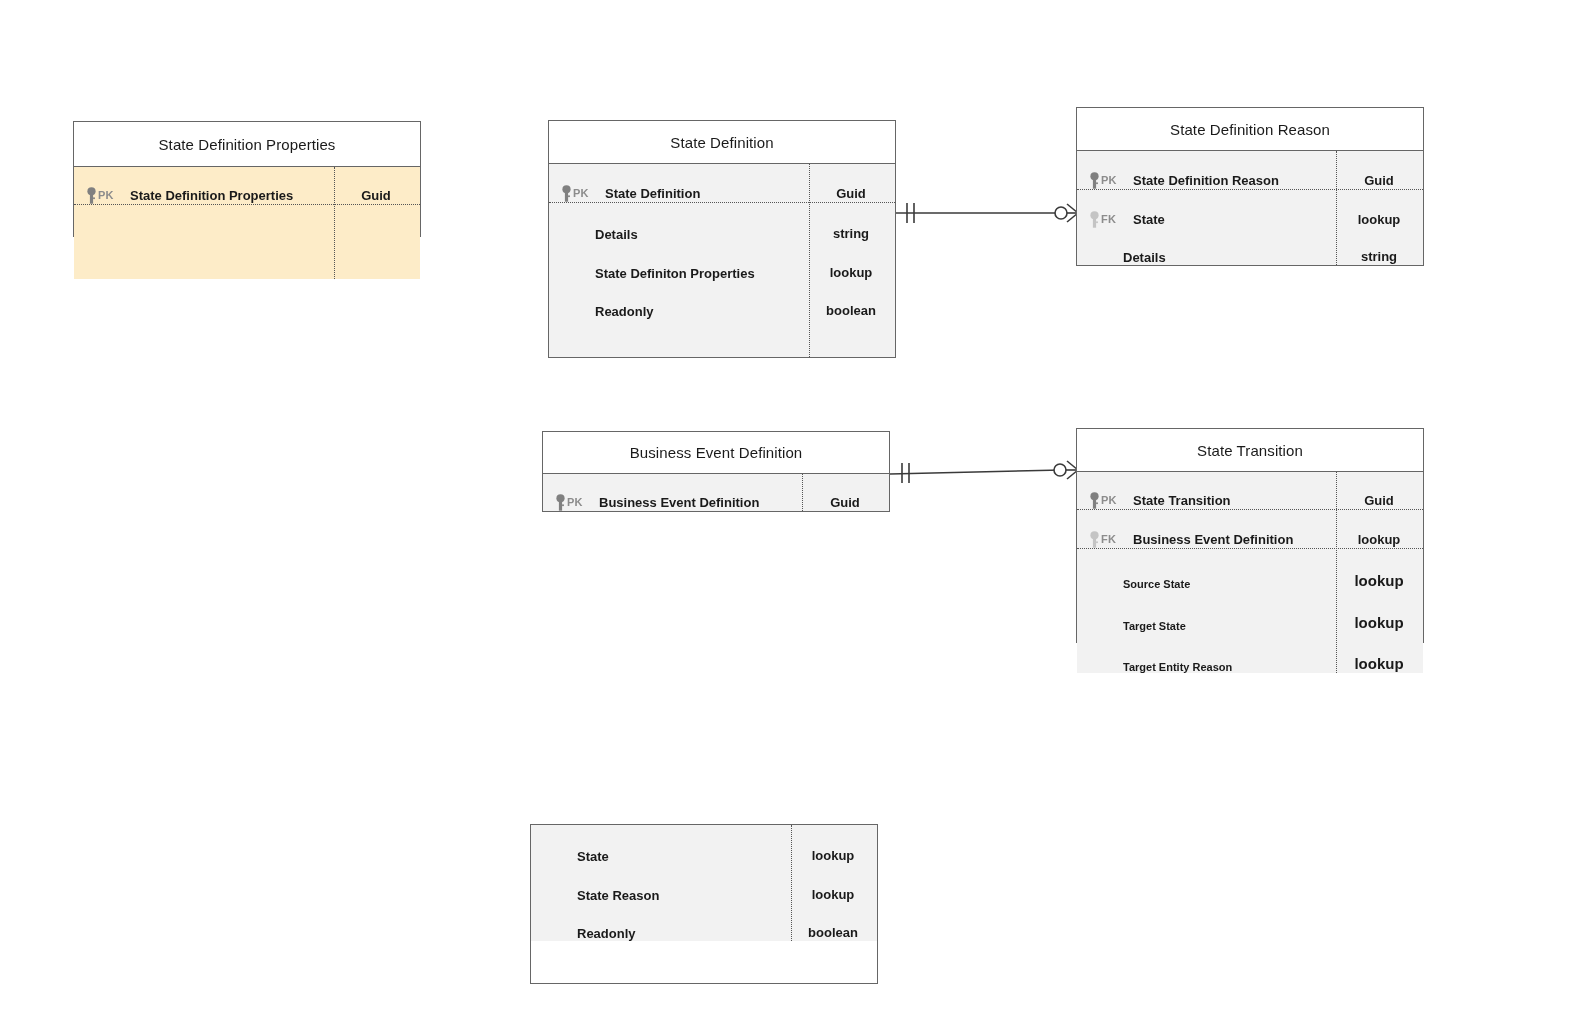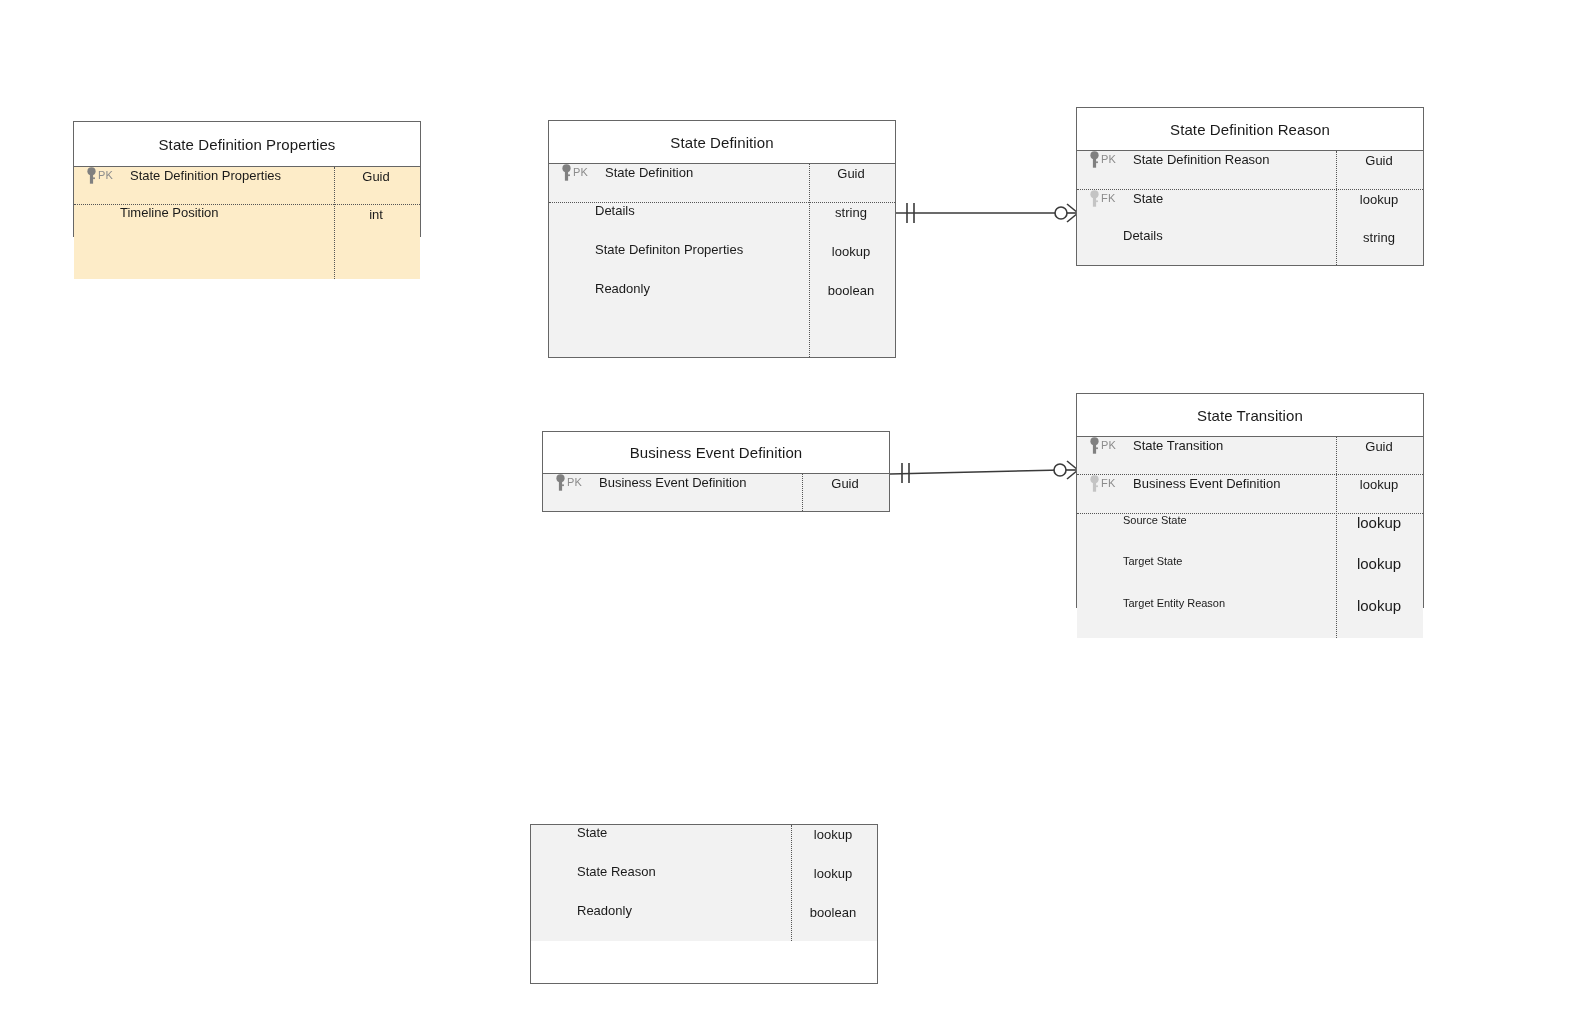--- a/index.html
+++ b/index.html
@@ -59,22 +59,23 @@
     bottom: 0;
     border-left: 1.5px dotted #555555;
     pointer-events: none;
     z-index: 2;
   }
 
   .row {
     position: relative;
     box-sizing: border-box;
     display: flex;
-    align-items: flex-start;
+    align-items: flex-end;
     width: 100%;
+    font-weight: bold;
   }
   .row.sep-bottom { border-bottom: 1.5px dotted #555555; }
 
   .row-name {
     box-sizing: border-box;
     display: flex;
     align-items: center;
     flex: 1 1 auto;
     min-width: 0;
     padding-left: 10px;
@@ -167,28 +168,20 @@
             </svg>
             <span class="key-tag">PK</span>
           </span>
           <span class="attr-label">State Definition Properties</span>
         </div>
         <div class="row-type" style="width:88px;">
           <span class="attr-type">Guid</span>
         </div>
       </div>
 
-      <div class="row" style="height:38px;">
-        <div class="row-name indent">
-          <span class="attr-label">Timeline Position</span>
-        </div>
-        <div class="row-type" style="width:88px;">
-          <span class="attr-type">int</span>
-        </div>
-      </div>
     </div>
   </div>
 
   <div class="entity" style="left:548px; top:120px; width:348px; height:238px;">
     <div class="entity-title sep-solid" style="height:43px;">
       <span>State Definition</span>
     </div>
     <div class="entity-body tint-grey" style="height:193px;">
       <div class="col-divider" style="left:260px;"></div>
 
@@ -310,21 +303,21 @@
           </span>
           <span class="attr-label">Business Event Definition</span>
         </div>
         <div class="row-type" style="width:88px;">
           <span class="attr-type">Guid</span>
         </div>
       </div>
     </div>
   </div>
 
-  <div class="entity" style="left:1076px; top:393px; width:348px; height:215px;">
+  <div class="entity" style="left:1076px; top:428px; width:348px; height:215px;">
     <div class="entity-title sep-solid" style="height:43px;">
       <span>State Transition</span>
     </div>
     <div class="entity-body tint-grey" style="height:201px;">
       <div class="col-divider" style="left:259px;"></div>
 
       <div class="row sep-bottom" style="height:38px;">
         <div class="row-name">
           <span class="keycell">
             <svg class="key-icon" viewBox="0 0 11 17">

